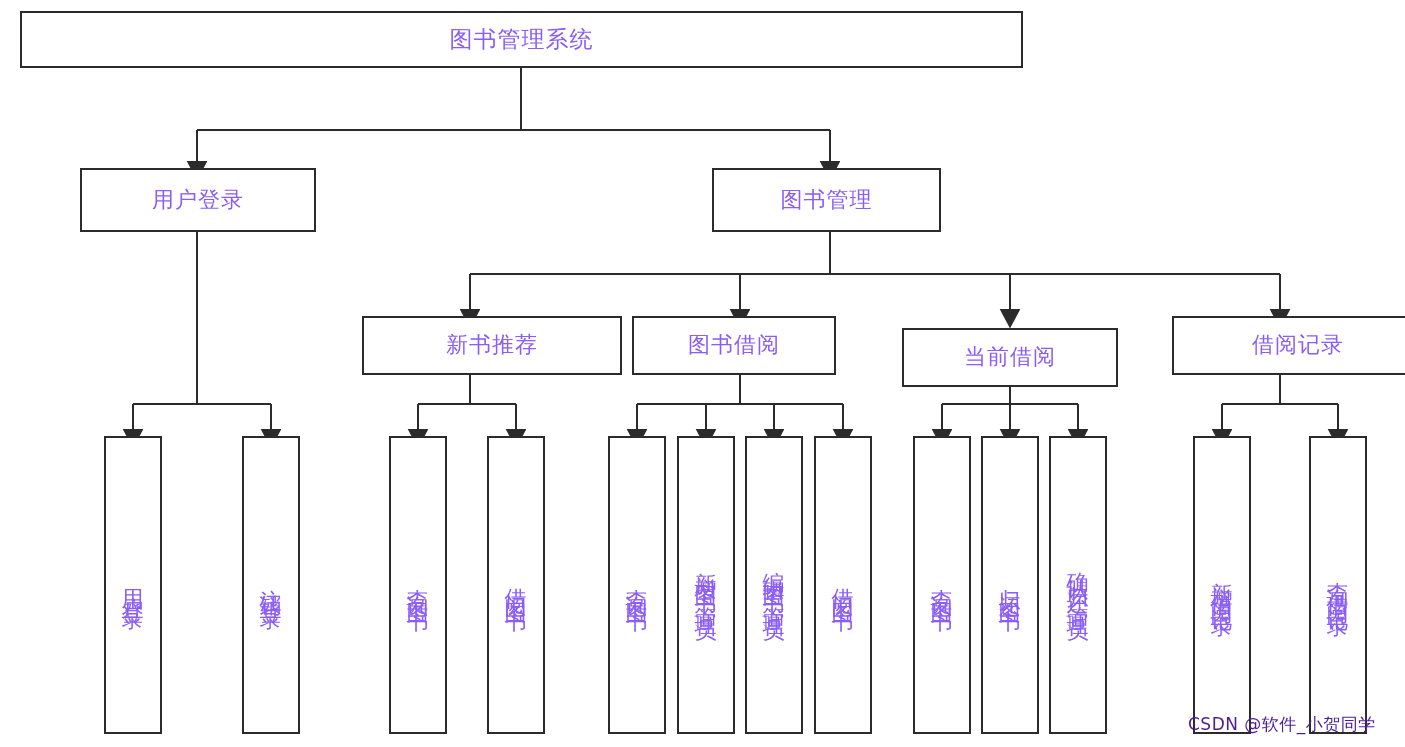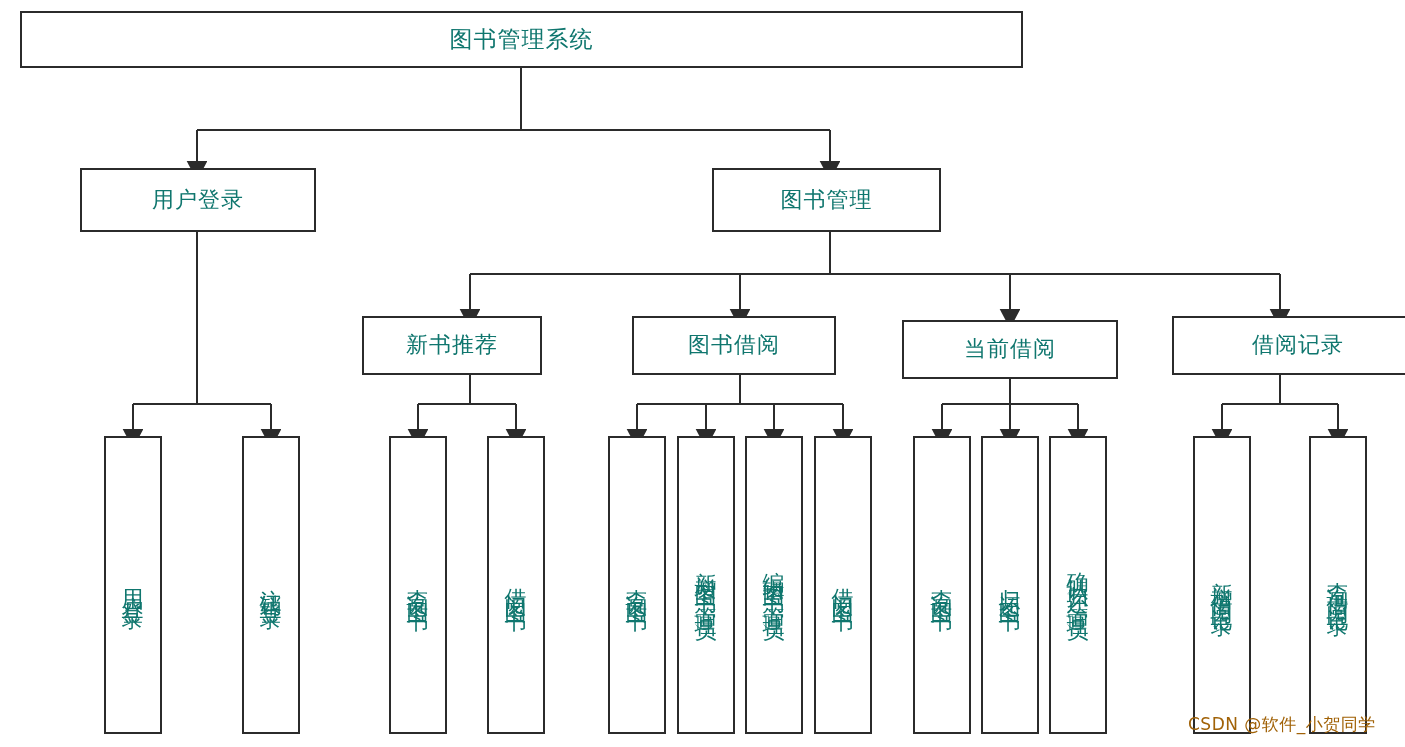--- a/index.html
+++ b/index.html
@@ -27,21 +27,21 @@
     pointer-events: none;
   }
   .node {
     position: absolute;
     box-sizing: border-box;
     border: 2px solid #2b2b2b;
     background: #ffffff;
     display: flex;
     align-items: center;
     justify-content: center;
-    color: #0f766e;
+    color: #8b5cf6;
     text-align: center;
   }
   
   .node.h {
     font-size: 22px;
     letter-spacing: 1px;
     line-height: 1.2;
   }
   .node.h.root {
     font-size: 23px;
@@ -56,21 +56,21 @@
     padding-top: 4px;
     padding-bottom: 4px;
     align-items: center;
     justify-content: center;
   }
   .watermark {
     position: absolute;
     left: 1188px;
     top: 713px;
     font-size: 17px;
-    color: #a16207;
+    color: #4c1d95;
     white-space: nowrap;
     letter-spacing: 0.5px;
   }
 </style>
 </head>
 <body>
 
 <div id="canvas">
 
   <svg id="wires" viewBox="0 0 1405 747" xmlns="http://www.w3.org/2000/svg">
@@ -130,29 +130,29 @@
   </div>
 
   <div class="node h" style="left:80px; top:168px; width:236px; height:64px;">
     <span>用户登录</span>
   </div>
 
   <div class="node h" style="left:712px; top:168px; width:229px; height:64px;">
     <span>图书管理</span>
   </div>
 
-  <div class="node h" style="left:362px; top:316px; width:180px; height:59px;">
+  <div class="node h" style="left:362px; top:316px; width:260px; height:59px;">
     <span>新书推荐</span>
   </div>
 
   <div class="node h" style="left:632px; top:316px; width:204px; height:59px;">
     <span>图书借阅</span>
   </div>
 
-  <div class="node h" style="left:902px; top:320px; width:216px; height:59px;">
+  <div class="node h" style="left:902px; top:328px; width:216px; height:59px;">
     <span>当前借阅</span>
   </div>
 
   <div class="node h" style="left:1172px; top:316px; width:252px; height:59px;">
     <span>借阅记录</span>
   </div>
 
   <div class="node v" style="left:104px; top:436px; width:58px; height:298px;">
     <span>用户登录</span>
   </div>

